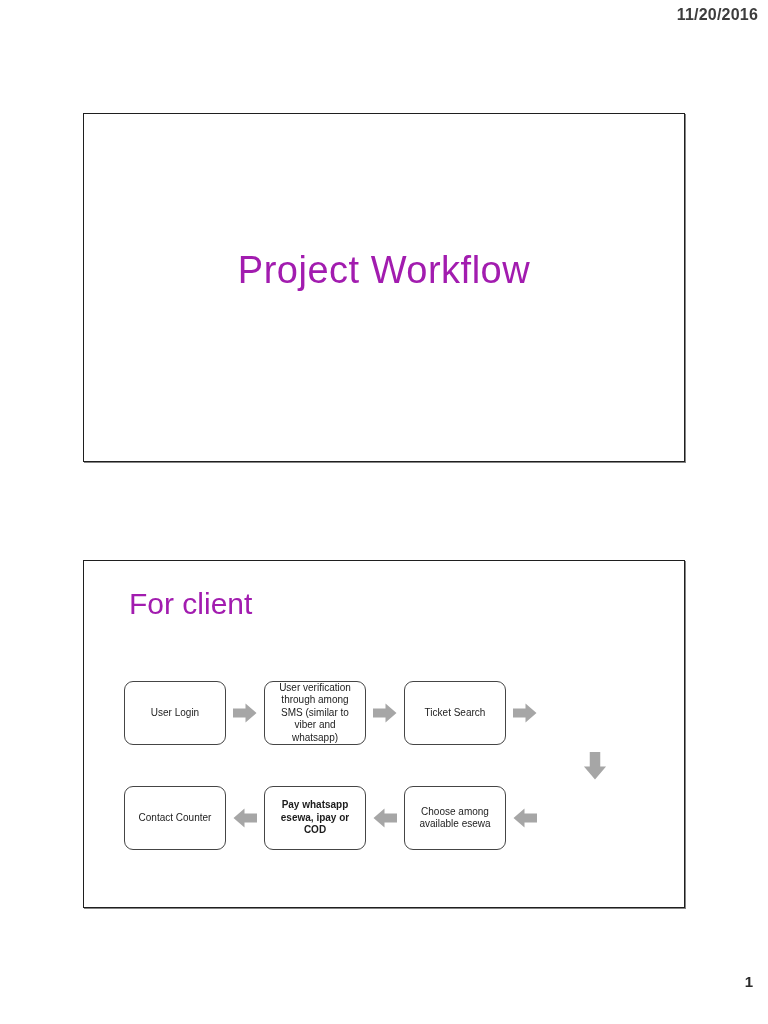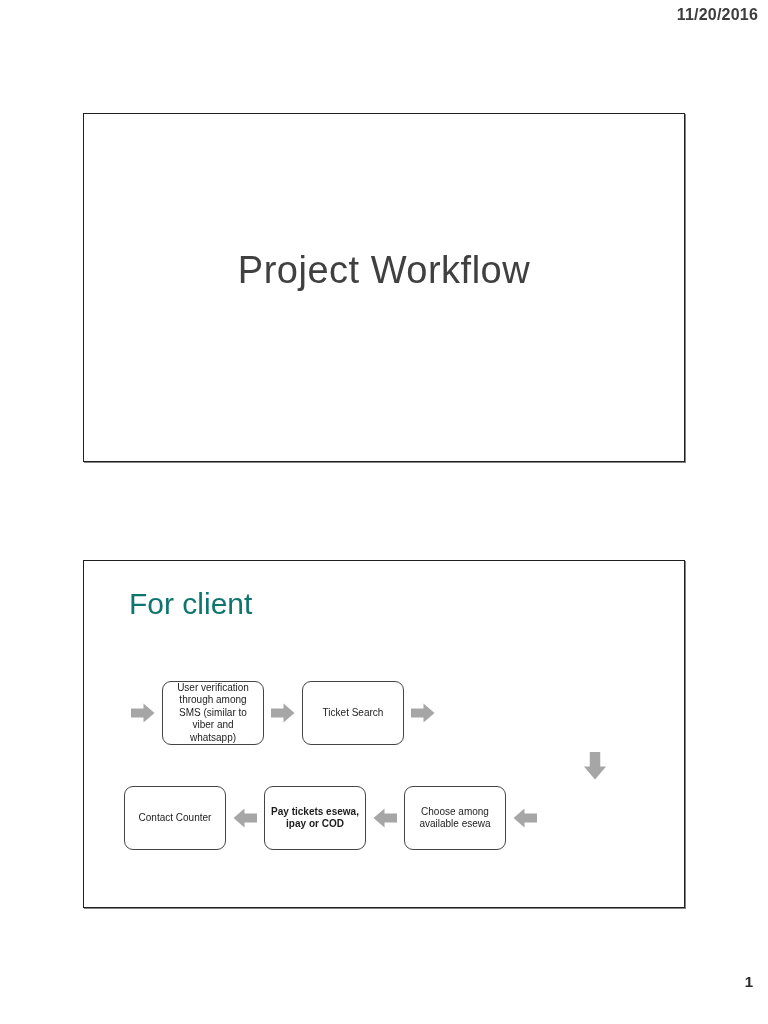--- a/index.html
+++ b/index.html
@@ -51,34 +51,34 @@
     top: 113px;
     height: 349px;
     display: flex;
     align-items: center;
     justify-content: center;
     padding-bottom: 34px;
   }
   .slide-title {
     font-size: 38px;
     font-weight: 300;
-    color: #404040;
+    color: #a21caf;
     letter-spacing: 0.5px;
   }
   .slide-2 {
     top: 560px;
     height: 348px;
   }
   .slide-heading {
     position: absolute;
     left: 45px;
     top: 26px;
     font-size: 30px;
     font-weight: 300;
-    color: #0f766e;
+    color: #a21caf;
   }
   .flow-row {
     position: absolute;
     left: 40px;
     display: flex;
     align-items: stretch;
   }
   .flow-row-1 { top: 120px; }
   .flow-row-2 { top: 225px; }
   .flow-box {
@@ -125,20 +125,21 @@
   <div class="date-label">11/20/2016</div>
 
   <section class="slide slide-1">
     <h1 class="slide-title">Project Workflow</h1>
   </section>
 
   <section class="slide slide-2">
     <h2 class="slide-heading">For client</h2>
 
     <div class="flow-row flow-row-1">
+      <div class="flow-box">User Login</div>
       <div class="arrow-cell">
         <svg width="24" height="20" viewBox="0 0 24 20" fill="currentColor" aria-hidden="true">
             <path d="M0 5.5 H12.5 V0.5 L23.5 10 L12.5 19.5 V14.5 H0 Z"></path>
           </svg>
       </div>
       <div class="flow-box">User verification through among SMS (similar to viber and whatsapp)</div>
       <div class="arrow-cell">
         <svg width="24" height="20" viewBox="0 0 24 20" fill="currentColor" aria-hidden="true">
             <path d="M0 5.5 H12.5 V0.5 L23.5 10 L12.5 19.5 V14.5 H0 Z"></path>
           </svg>
@@ -157,21 +158,21 @@
         </svg>
     </div>
 
     <div class="flow-row flow-row-2">
       <div class="flow-box">Contact Counter</div>
       <div class="arrow-cell">
         <svg width="24" height="20" viewBox="0 0 24 20" fill="currentColor" aria-hidden="true">
             <path d="M24 5.5 H11.5 V0.5 L0.5 10 L11.5 19.5 V14.5 H24 Z"></path>
           </svg>
       </div>
-      <div class="flow-box bold">Pay tickets esewa, ipay or COD</div>
+      <div class="flow-box bold">Pay whatsapp esewa, ipay or COD</div>
       <div class="arrow-cell">
         <svg width="24" height="20" viewBox="0 0 24 20" fill="currentColor" aria-hidden="true">
             <path d="M24 5.5 H11.5 V0.5 L0.5 10 L11.5 19.5 V14.5 H24 Z"></path>
           </svg>
       </div>
       <div class="flow-box">Choose among available esewa</div>
       <div class="arrow-cell">
         <svg width="24" height="20" viewBox="0 0 24 20" fill="currentColor" aria-hidden="true">
             <path d="M24 5.5 H11.5 V0.5 L0.5 10 L11.5 19.5 V14.5 H24 Z"></path>
           </svg>

